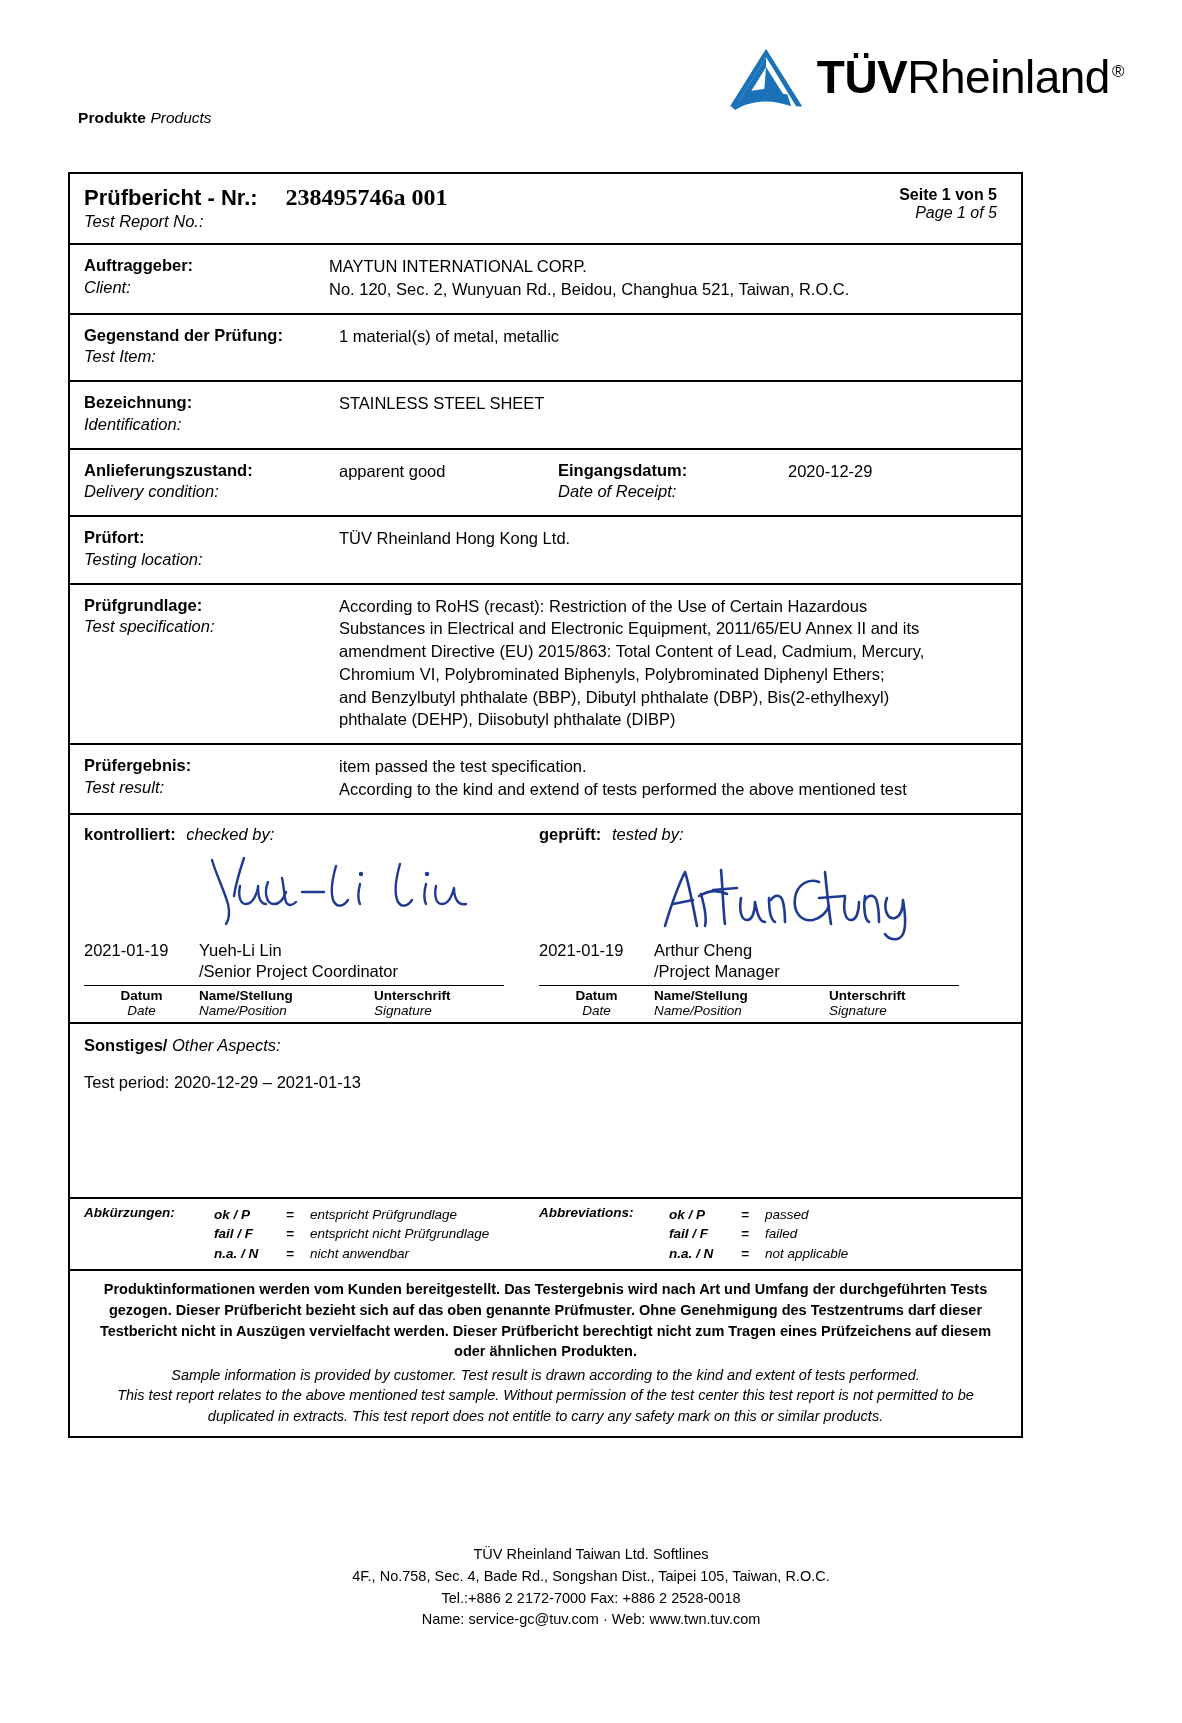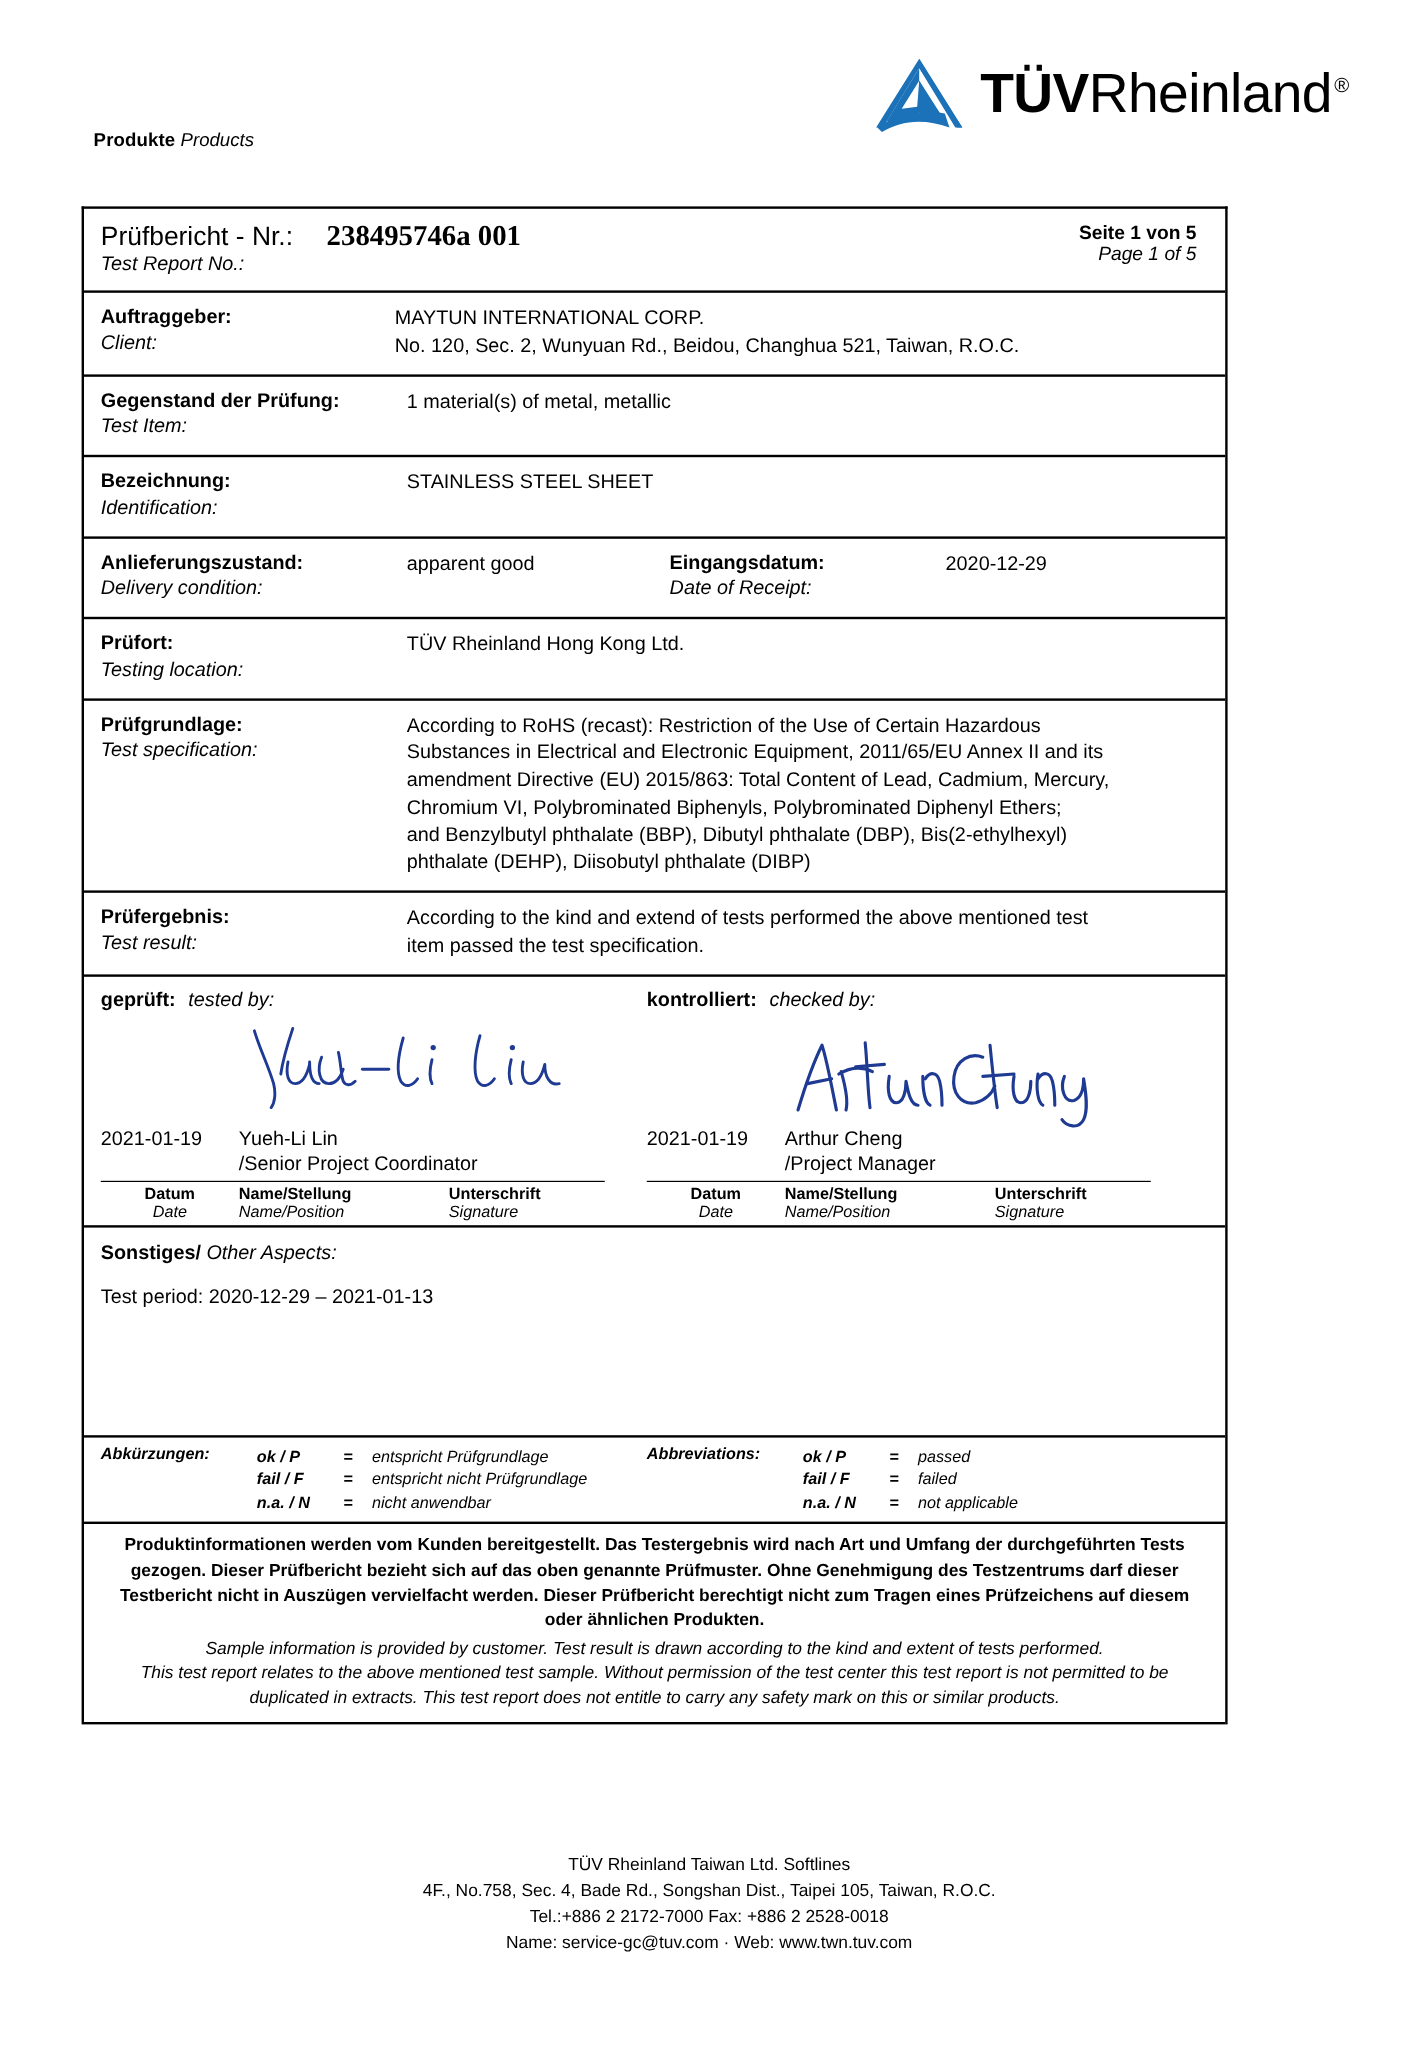--- a/index.html
+++ b/index.html
@@ -93,21 +93,21 @@
 
   
   .title-row {
     display: flex;
     align-items: flex-start;
     min-height: 62px;
   }
   .title-left { display: flex; align-items: baseline; }
   .title-de {
     font-size: 22px;
-    font-weight: normal;
+    font-weight: bold;
     white-space: nowrap;
   }
   .title-en {
     font-size: 16.5px;
     font-style: italic;
     display: block;
     margin-top: 1px;
   }
   .report-no {
     font-size: 24px;
@@ -327,34 +327,34 @@
         <span class="spec-line">phthalate (DEHP), Diisobutyl phthalate (DIBP)</span>
       </div>
     </div>
 
     <div class="row kv kv-wide">
       <div class="lbl">
         <span class="de">Prüfergebnis:</span>
         <span class="en">Test result:</span>
       </div>
       <div class="val">
+        <span class="spec-line">item passed the test specification.</span>
         <span class="spec-line">According to the kind and extend of tests performed the above mentioned test</span>
-        <span class="spec-line">item passed the test specification.</span>
       </div>
     </div>
 
     <div class="row sign-row">
       <div class="sign-head">
         <div class="col">
+          <span class="de">kontrolliert:</span>
+          <span class="en">checked by:</span>
+        </div>
+        <div class="col">
           <span class="de">geprüft:</span>
           <span class="en">tested by:</span>
-        </div>
-        <div class="col">
-          <span class="de">kontrolliert:</span>
-          <span class="en">checked by:</span>
         </div>
       </div>
 
       <div class="sign-area">
         <div class="sign-col">
           <svg class="sig-img sig-1" width="300" height="80" viewBox="0 0 300 80">
             <g fill="none" stroke="#1f3a93" stroke-width="2.4" stroke-linecap="round" stroke-linejoin="round">
               <path d="M8 8 C12 22 20 38 24 52 C26 60 25 68 22 72"></path>
               <path d="M40 6 C36 18 32 30 30 44"></path>
               <path d="M36 34 C34 44 36 52 42 52 C48 52 52 44 54 36"></path>

